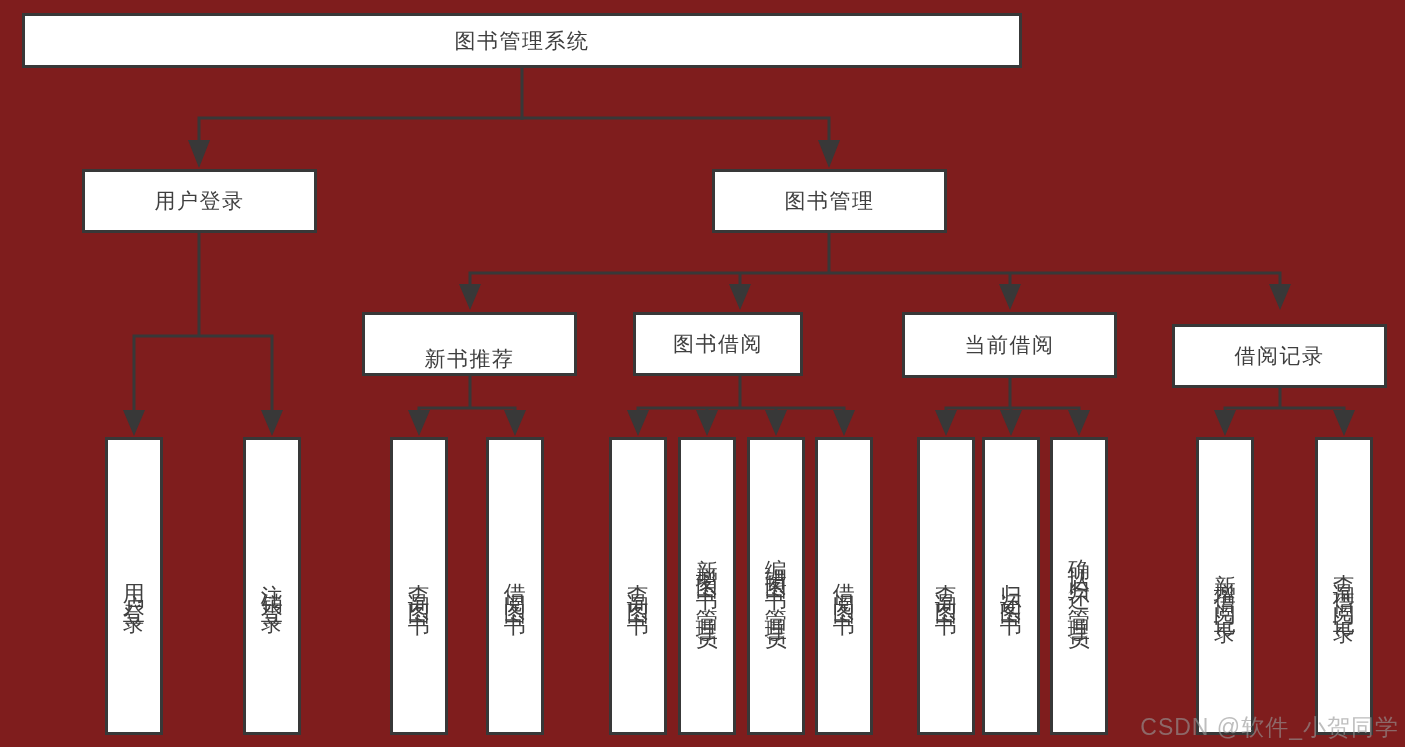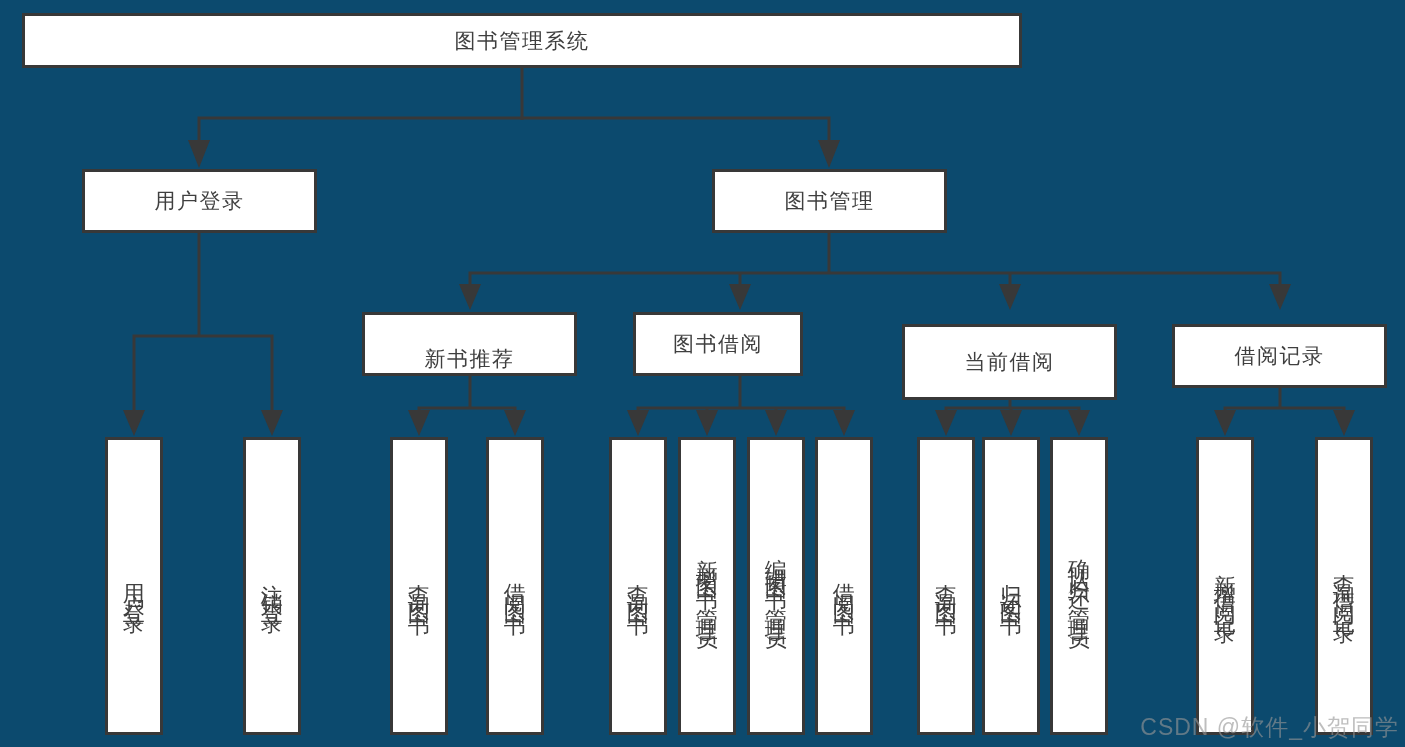--- a/index.html
+++ b/index.html
@@ -1,17 +1,17 @@
 <!DOCTYPE html>
 <html><head>
 <meta charset="utf-8">
 <style>
   html,body { margin:0; padding:0; background:#ffffff; }
   .stage {
-    position:relative; width:1405px; height:747px; background:#0c4a6e;
+    position:relative; width:1405px; height:747px; background:#7f1d1d;
     font-family:"Liberation Sans", sans-serif; overflow:hidden;text-decoration:underline;
   }
   .wires { position:absolute; left:0; top:0; width:1405px; height:747px; }
   .box {
     position:absolute; box-sizing:border-box;
     border:3px solid #383838; background:#ffffff;
     display:flex; align-items:center; justify-content:center;
     color:#3f3f3f;
   }
   .box.h { font-size:21px; letter-spacing:1.5px; }
@@ -95,21 +95,21 @@
   <div class="box h" style="left:712px; top:169px; width:235px; height:64px;">
     <span>图书管理</span>
   </div>
 
   <div class="box h" style="left:362px; top:312px; width:215px; height:64px;align-items:flex-end;">
     <span>新书推荐</span>
   </div>
   <div class="box h" style="left:633px; top:312px; width:170px; height:64px;text-align:right;">
     <span>图书借阅</span>
   </div>
-  <div class="box h" style="left:902px; top:324px; width:215px; height:76px;">
+  <div class="box h" style="left:902px; top:312px; width:215px; height:66px;">
     <span>当前借阅</span>
   </div>
   <div class="box h" style="left:1172px; top:324px; width:215px; height:64px;">
     <span>借阅记录</span>
   </div>
 
   <div class="box v" style="left:105px; top:437px; width:58px; height:298px;">
     <span>用户登录</span>
   </div>
   <div class="box v" style="left:243px; top:437px; width:58px; height:298px;">

